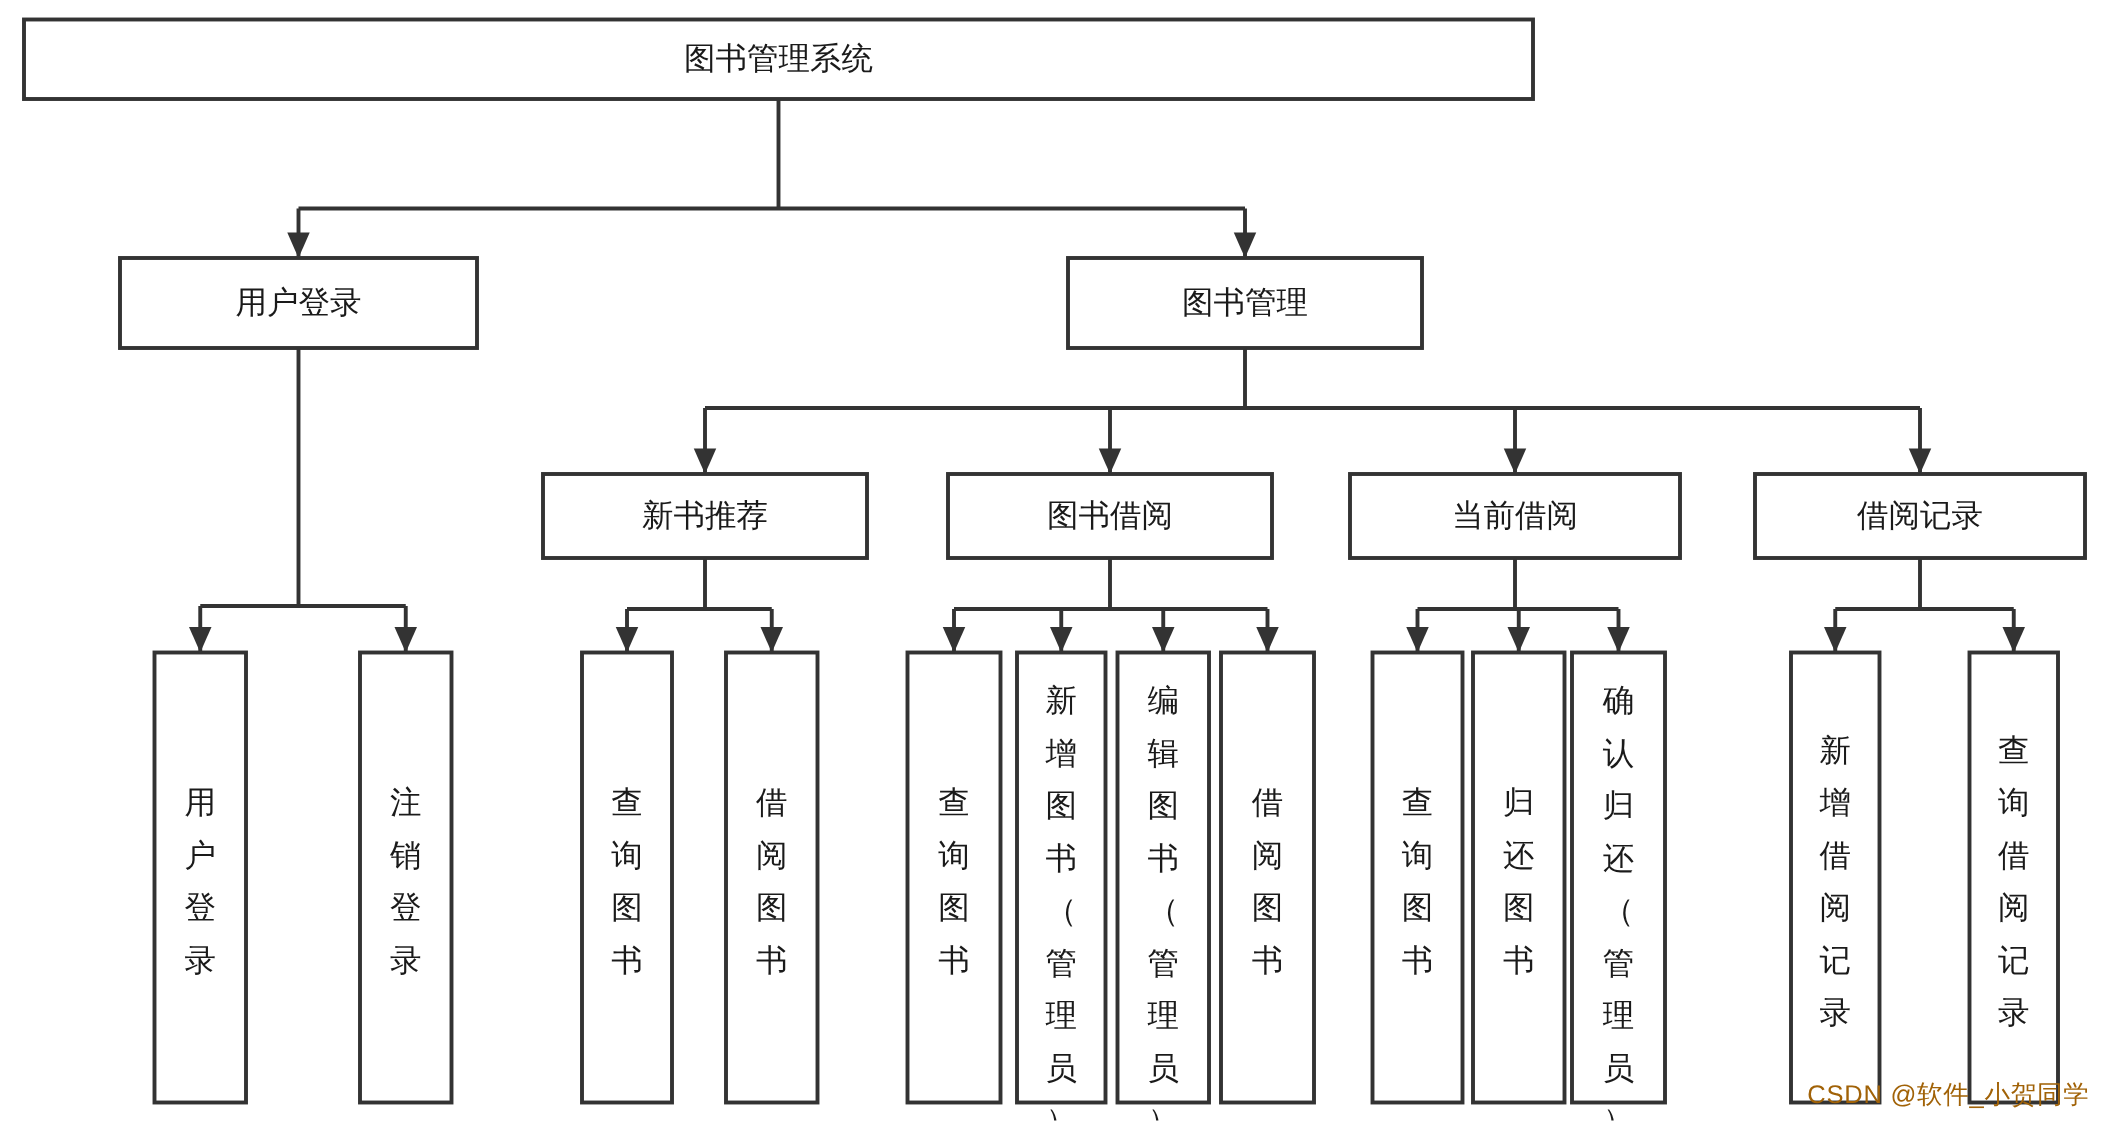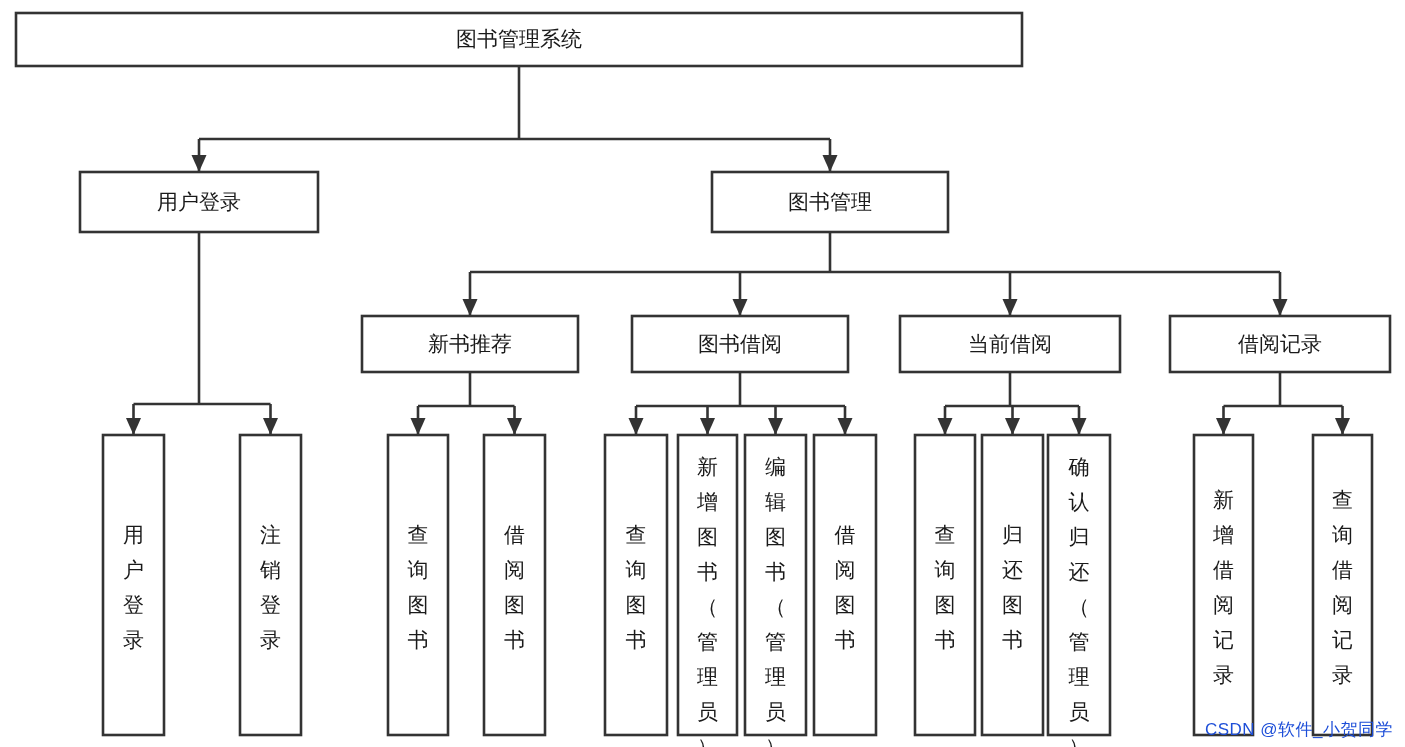--- a/index.html
+++ b/index.html
@@ -53,21 +53,21 @@
     font-size: 21px;
     fill: #1a1a1a;
     text-anchor: middle;
   }
   .watermark {
     position: absolute;
     right: 12px;
     bottom: 6px;
     font-family: "Liberation Sans", "DejaVu Sans", sans-serif;
     font-size: 17px;
-    color: #1d4ed8;
+    color: #a16207;
     white-space: nowrap;
     letter-spacing: 0.5px;
     user-select: none;
   }
 </style>
 </head>
 <body>
 
 <div id="diagram-root">
   <svg class="diagram" viewBox="0 0 1405 747">

